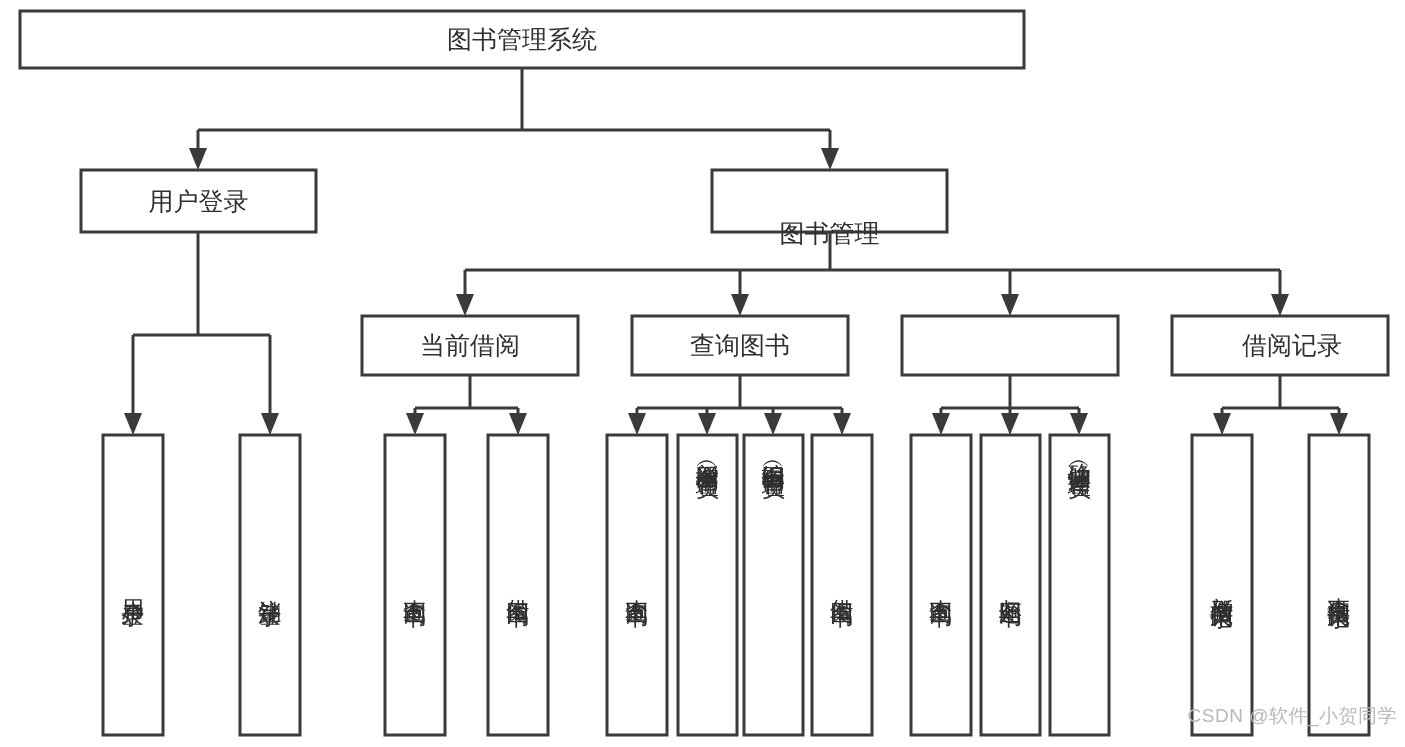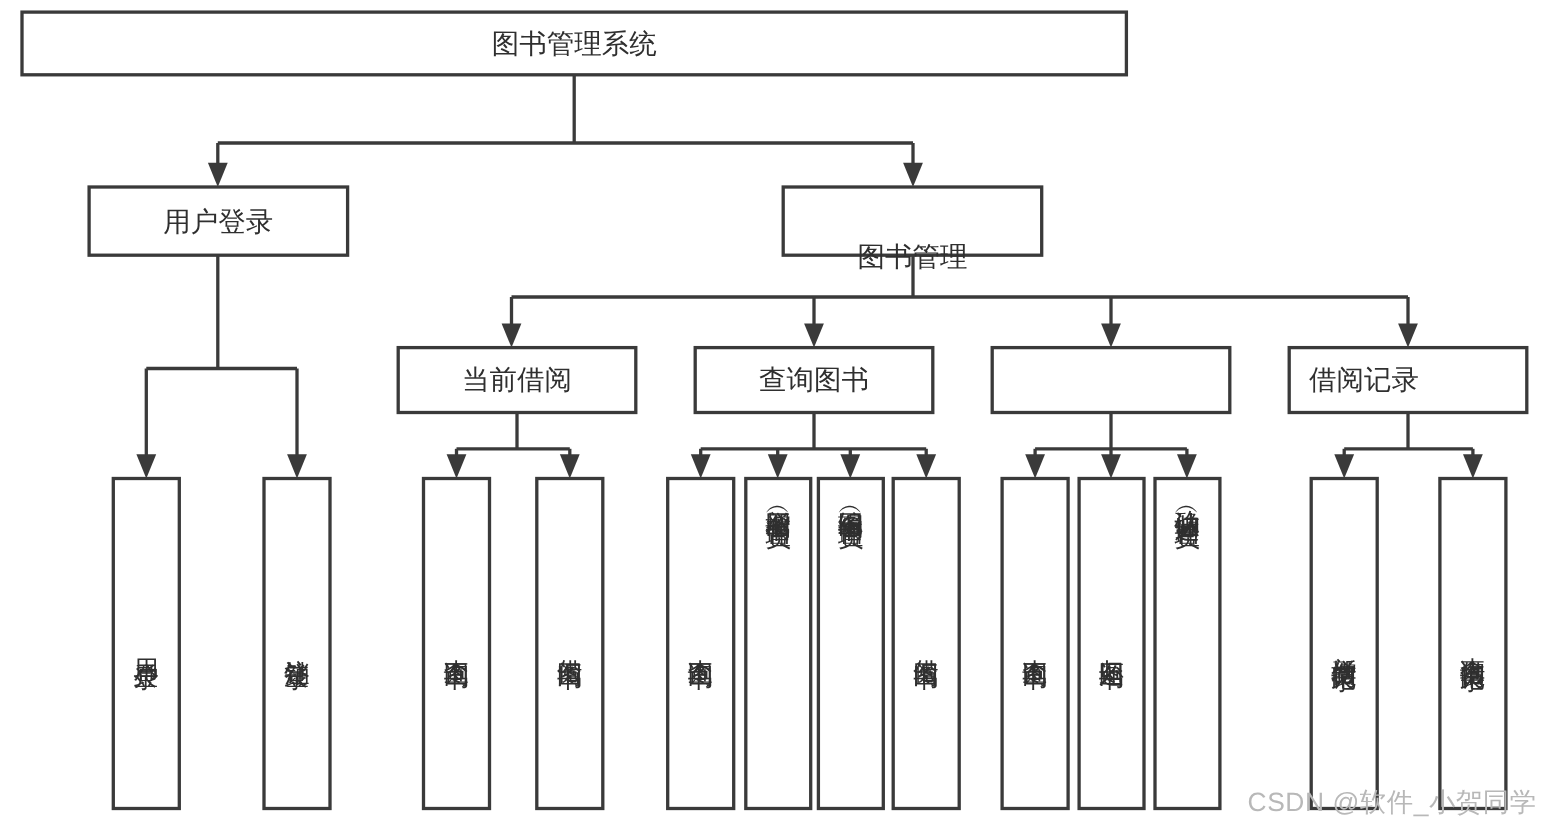--- a/index.html
+++ b/index.html
@@ -67,23 +67,23 @@
   }
   .hlabel-text {
     font-family: "Liberation Sans", "DejaVu Sans", sans-serif;
     font-size: 25px;
     color: #2f2f2f;
     white-space: nowrap;
   }
   .watermark {
     position: absolute;
     right: 8px;
-    bottom: 2px;
-    font-family: "Liberation Sans", "DejaVu Sans", sans-serif;
-    font-size: 24px;
+    bottom: 18px;
+    font-family: "Liberation Sans", "DejaVu Sans", sans-serif;
+    font-size: 19px;
     color: #b8b8b8;
     letter-spacing: 0.5px;
     white-space: nowrap;
   }
 </style>
 </head>
 <body>
 
 <div id="diagram-root">
 
@@ -206,21 +206,21 @@
   <div class="hlabel-holder" style="left:712px; top:170px; width:235px; height:62px;margin-top:32px;">
     <span class="hlabel-text">图书管理</span>
   </div>
 
   <div class="hlabel-holder" style="left:362px; top:316px; width:216px; height:59px;">
     <span class="hlabel-text">当前借阅</span>
   </div>
   <div class="hlabel-holder" style="left:632px; top:316px; width:216px; height:59px;">
     <span class="hlabel-text">查询图书</span>
   </div>
-  <div class="hlabel-holder" style="left:1132px; top:316px; width:216px; height:59px;text-align:right;">
+  <div class="hlabel-holder" style="left:1184px; top:316px; width:216px; height:59px;text-align:right;">
     <span class="hlabel-text">借阅记录</span>
   </div>
 
   <div class="vlabel-holder" style="left:103px; top:435px; width:60px; height:300px;">
     <span class="vlabel-text">用户登录</span>
   </div>
   <div class="vlabel-holder" style="left:240px; top:435px; width:60px; height:300px;">
     <span class="vlabel-text">注销登录</span>
   </div>
 

